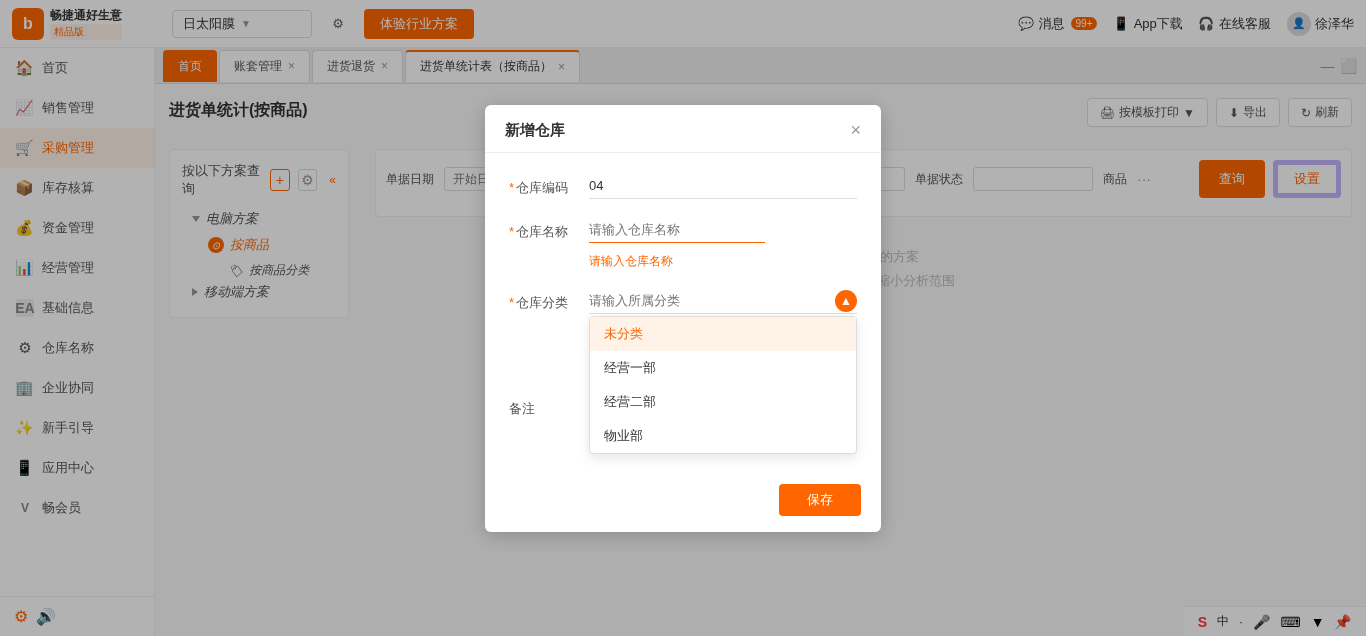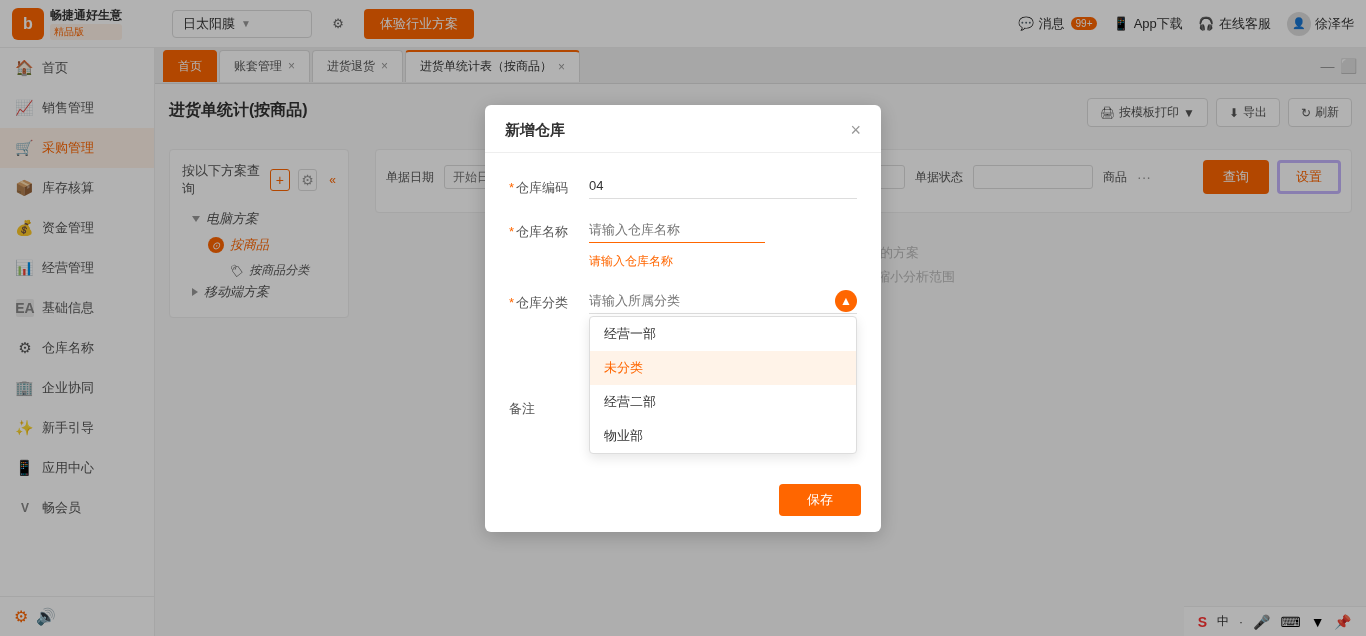--- a/index.html
+++ b/index.html
@@ -127,21 +127,21 @@
     .triangle-right { border-left: 6px solid #999; border-top: 4px solid transparent; border-bottom: 4px solid transparent; display: inline-block; }
     .triangle-down { border-top: 6px solid #999; border-left: 4px solid transparent; border-right: 4px solid transparent; display: inline-block; }
     .orange-circle { width: 16px; height: 16px; background: #f60; border-radius: 50%; display: flex; align-items: center; justify-content: center; color: #fff; font-size: 10px; }
 
     .data-section { background: #fff; border: 1px solid #eee; border-radius: 4px; padding: 10px; }
     .data-filter-row { display: flex; align-items: center; gap: 10px; margin-bottom: 8px; }
     .data-label { font-size: 12px; color: #555; white-space: nowrap; }
     .data-input { border: 1px solid #ddd; border-radius: 3px; padding: 4px 8px; font-size: 12px; outline: none; width: 120px; }
     .data-select { border: 1px solid #ddd; border-radius: 3px; padding: 4px 8px; font-size: 12px; outline: none; width: 120px; appearance: none; background: #fff; }
     .query-btn { background: #f60; color: #fff; border: none; border-radius: 4px; padding: 5px 20px; cursor: pointer; font-size: 13px; }
-    .set-btn { background: #fff; color: #f60; border: 3px solid #c4b5fd; border-radius: 4px; padding: 5px 16px; cursor: pointer; font-size: 13px; }
+    .set-btn { background: #fff; color: #f60; border: 5px solid #c4b5fd; border-radius: 4px; padding: 5px 16px; cursor: pointer; font-size: 13px; }
 
     .hint-area {
       display: flex; flex-direction: column; align-items: center; justify-content: center;
       padding: 30px; color: #bbb; font-size: 13px; gap: 6px;
     }
 
     
     .modal-overlay {
       position: fixed; top: 0; left: 0; width: 100%; height: 100%;
       background: rgba(0,0,0,0.3); z-index: 100;
@@ -463,22 +463,22 @@
       <div class="form-row" style="position:relative;">
         <span class="form-label">
           <span class="required">*</span><span>仓库分类</span>
         </span>
         <div class="form-select-wrap">
           <input class="form-select-input" type="text" placeholder="请输入所属分类" style="">
           <div class="form-select-arrow">▲</div>
         </div>
 
         <div class="dropdown-list" style="left:80px;top:calc(100% + 2px);width:calc(100% - 80px);">
+          <div class="dropdown-item selected">未分类</div>
           <div class="dropdown-item">经营一部</div>
-          <div class="dropdown-item selected">未分类</div>
           <div class="dropdown-item">经营二部</div>
           <div class="dropdown-item">物业部</div>
         </div>
       </div>
 
       <div class="form-row" style="margin-top:80px;">
         <span class="form-label">
           <span>备注</span>
         </span>
         <textarea class="form-textarea" style=""></textarea>

